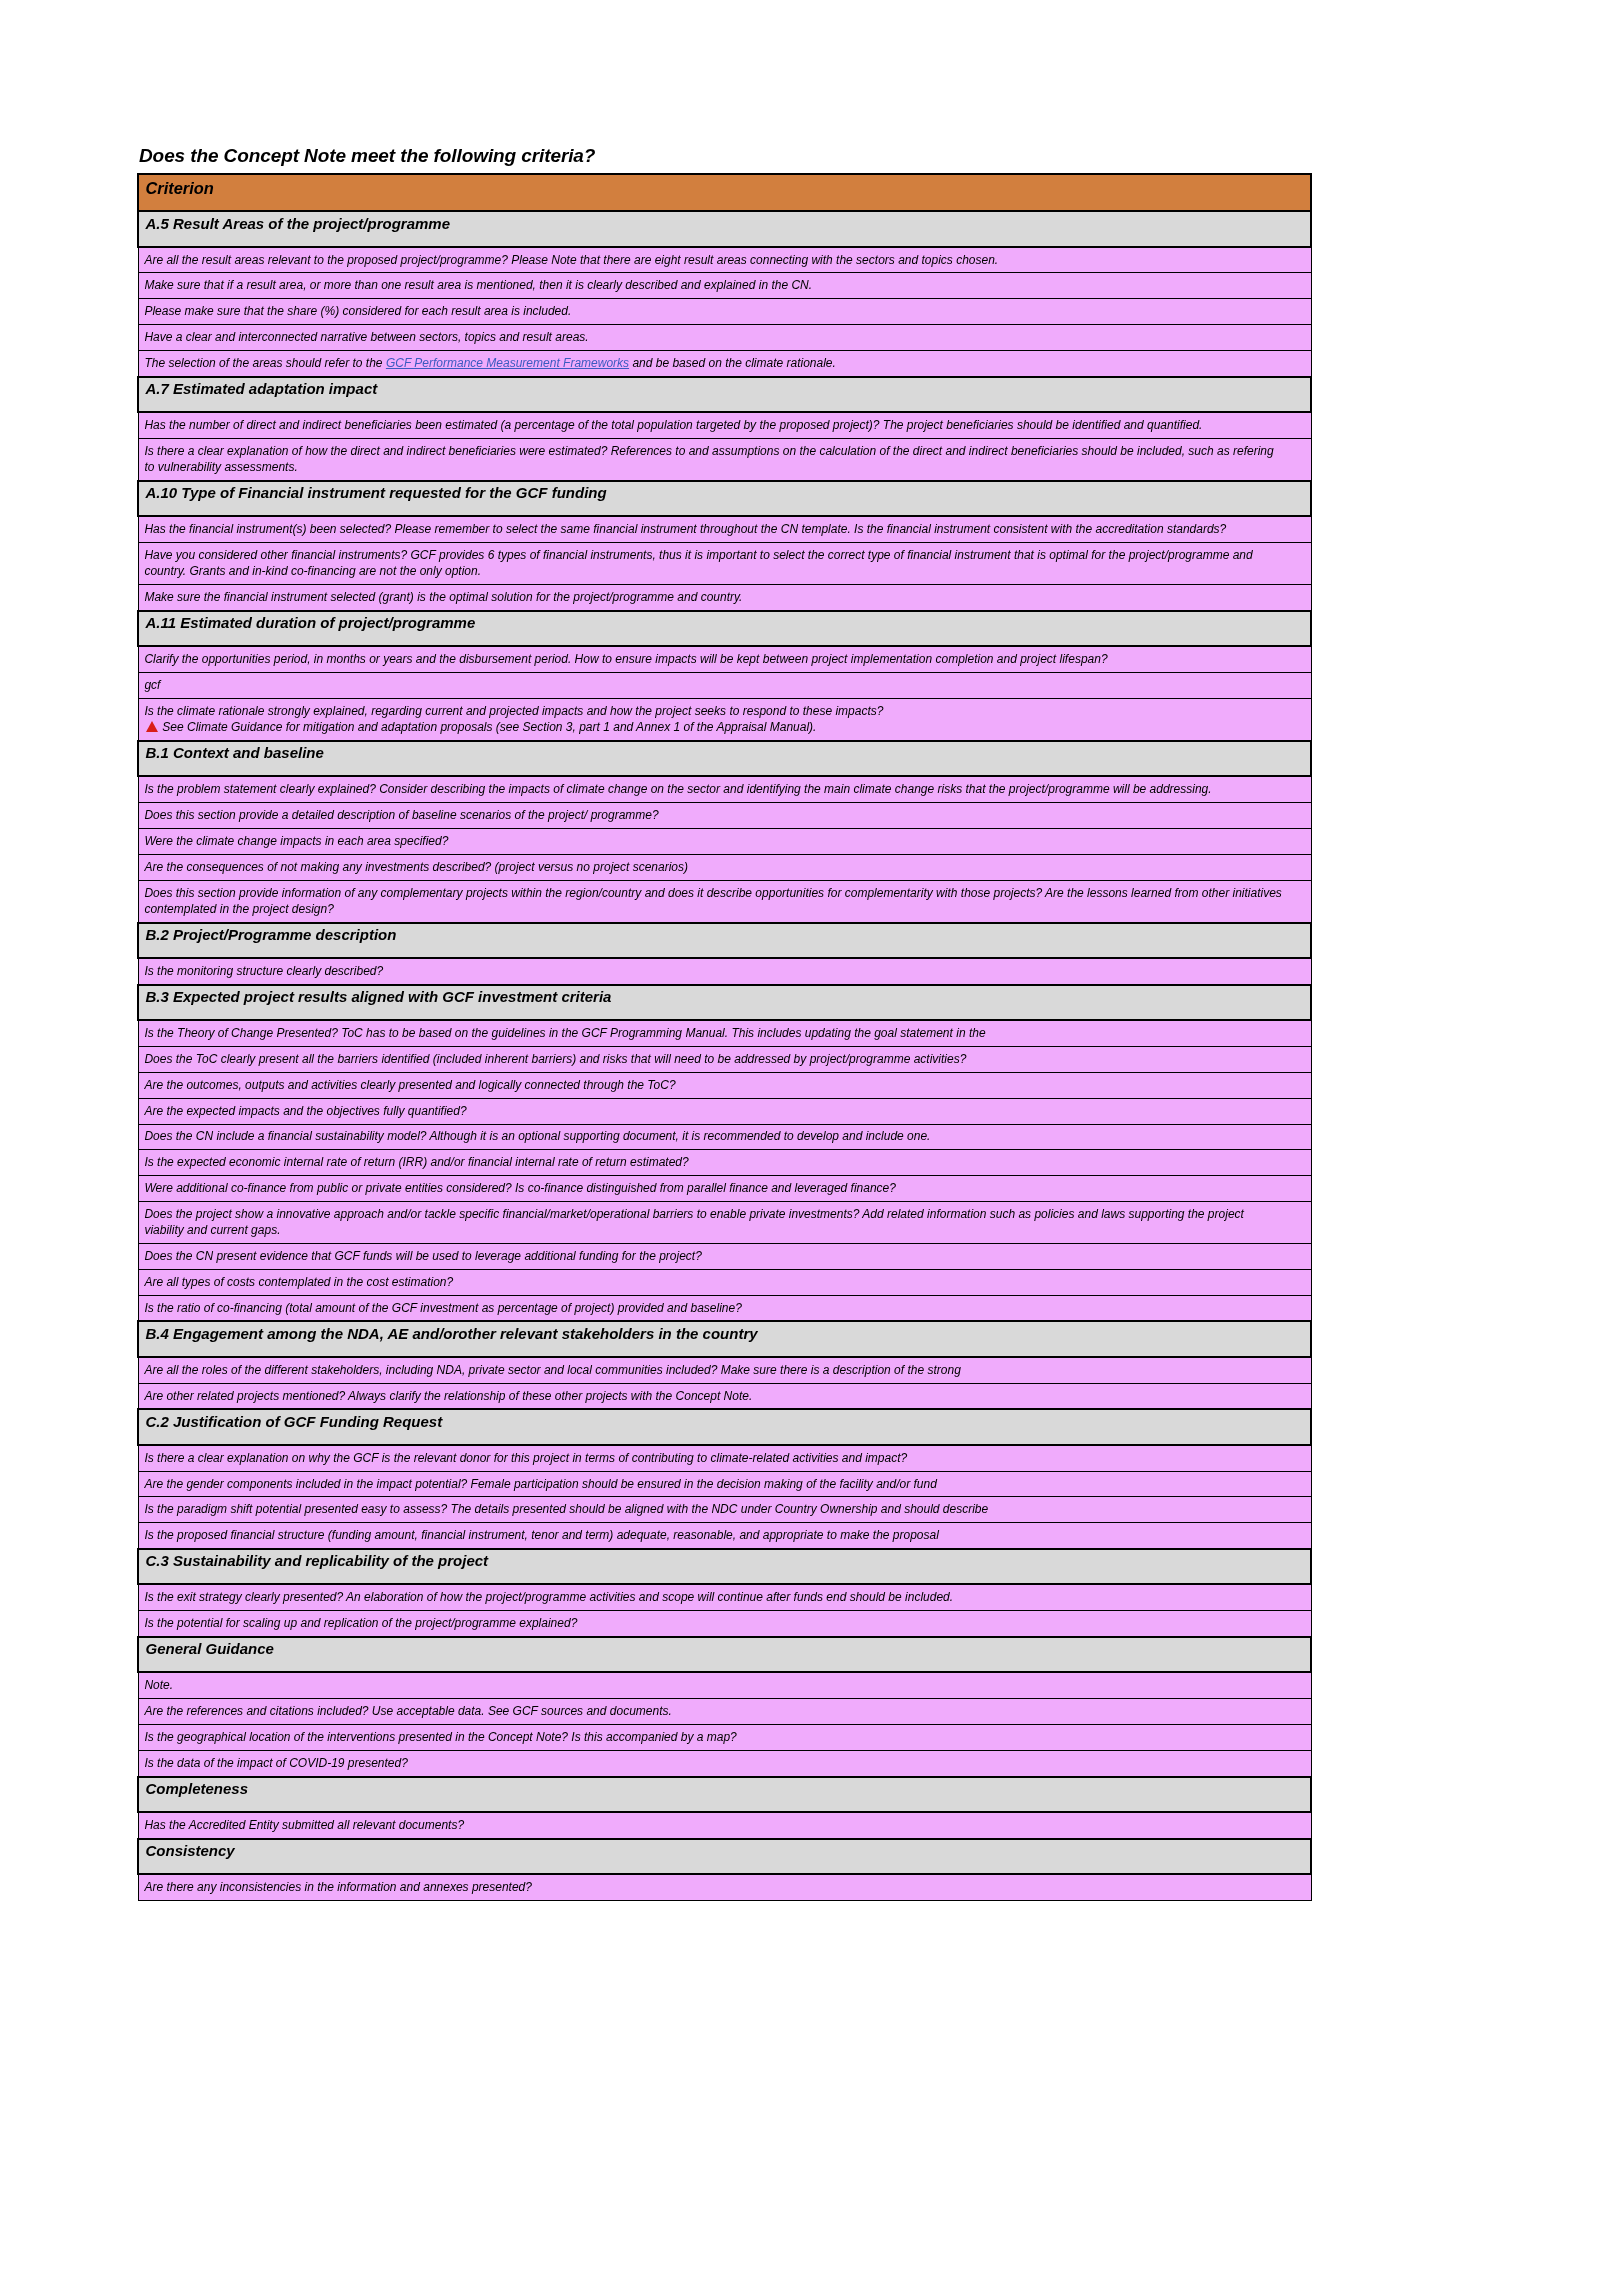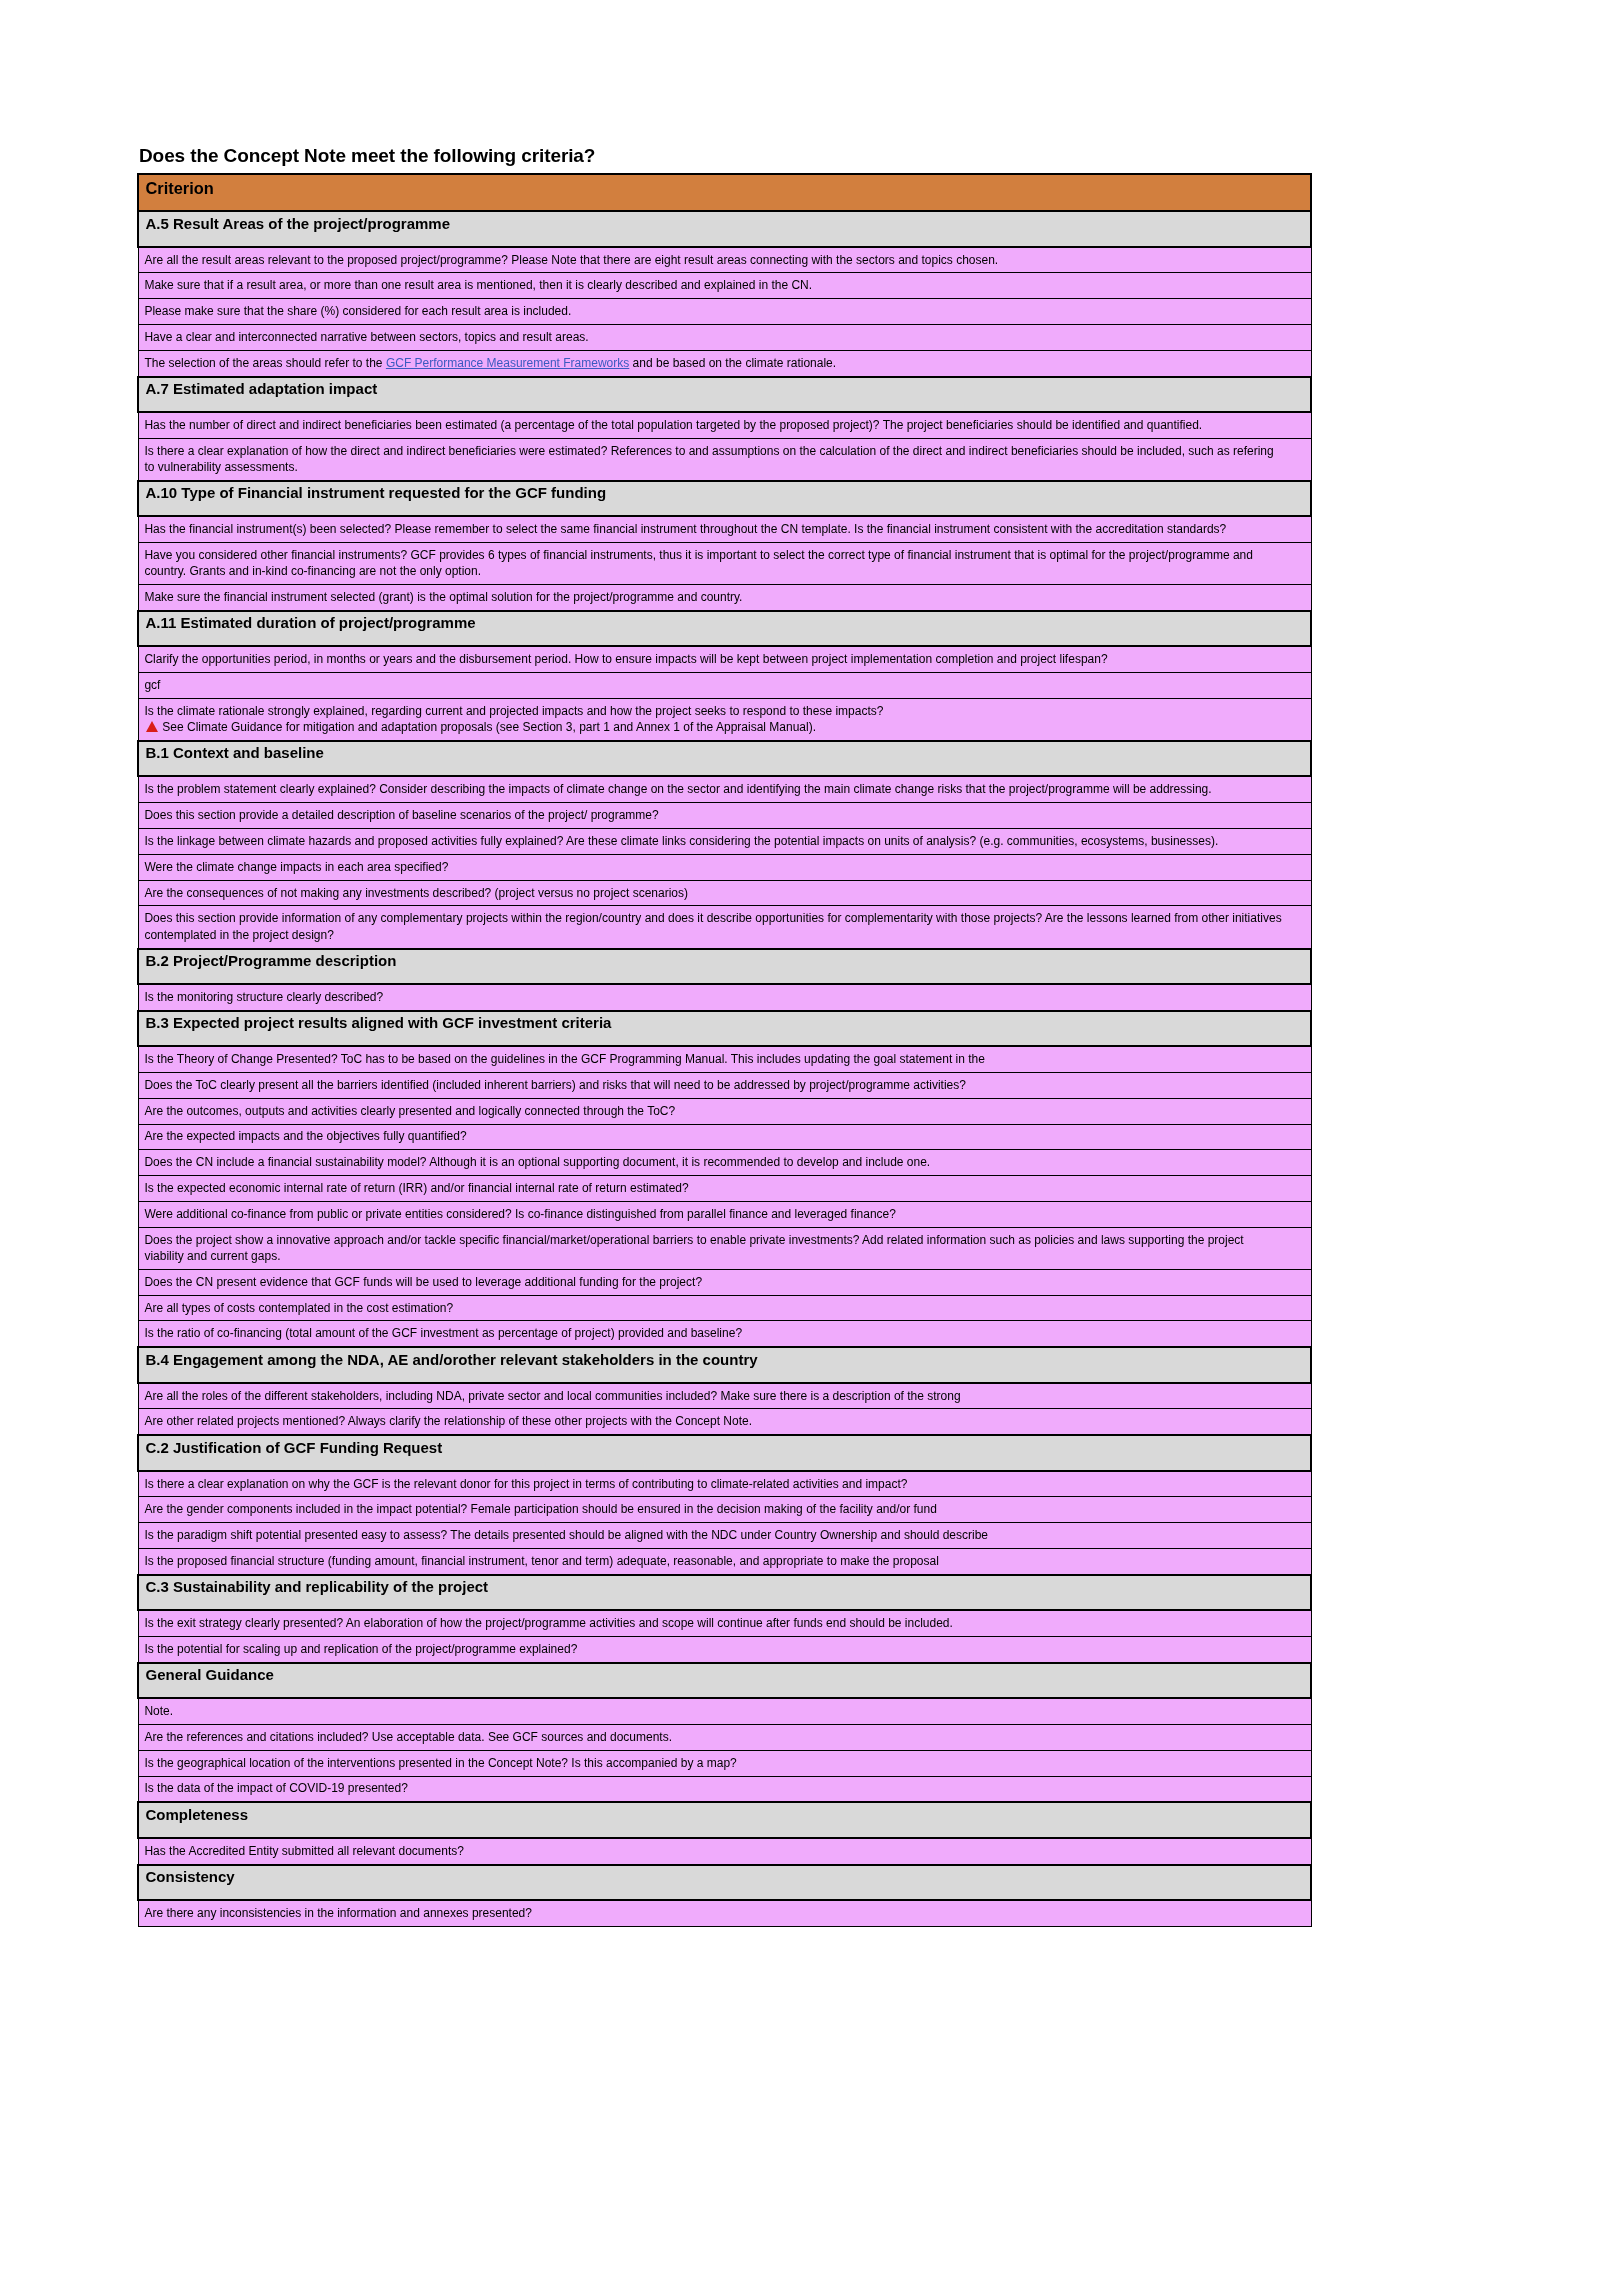--- a/index.html
+++ b/index.html
@@ -15,20 +15,21 @@
     -webkit-font-smoothing: antialiased;
   }
 
   .page {
     position: relative;
     width: 1622px;
     height: 2295px;
     box-sizing: border-box;
     padding: 145px 0 0 0;
     background: #ffffff;
+    font-style: italic;
   }
 
   .doc-title {
     margin: 0 0 6.5px 139px;
     font-size: 19px;
     font-weight: bold;
     letter-spacing: -0.1px;
     line-height: 1.15;
   }
 
@@ -217,25 +218,20 @@
       <tr class="row-item wrap">
         <td>
             <span class="cell-text">Is the problem statement clearly explained? Consider describing the impacts of climate change on the sector and identifying the main climate change risks that the project/programme will be addressing.</span>
           </td>
       </tr>
       <tr class="row-item">
         <td>
             <span class="cell-text">Does this section provide a detailed description of baseline scenarios of the project/ programme?</span>
           </td>
       </tr>
-      <tr class="row-item wrap">
-        <td>
-            <span class="cell-text">Is the linkage between climate hazards and proposed activities fully explained? Are these climate links considering the potential impacts on units of analysis? (e.g. communities, ecosystems, businesses).</span>
-          </td>
-      </tr>
       <tr class="row-item">
         <td>
             <span class="cell-text">Were the climate change impacts in each area specified?</span>
           </td>
       </tr>
       <tr class="row-item">
         <td>
             <span class="cell-text">Are the consequences of not making any investments described? (project versus no project scenarios)</span>
           </td>
       </tr>

